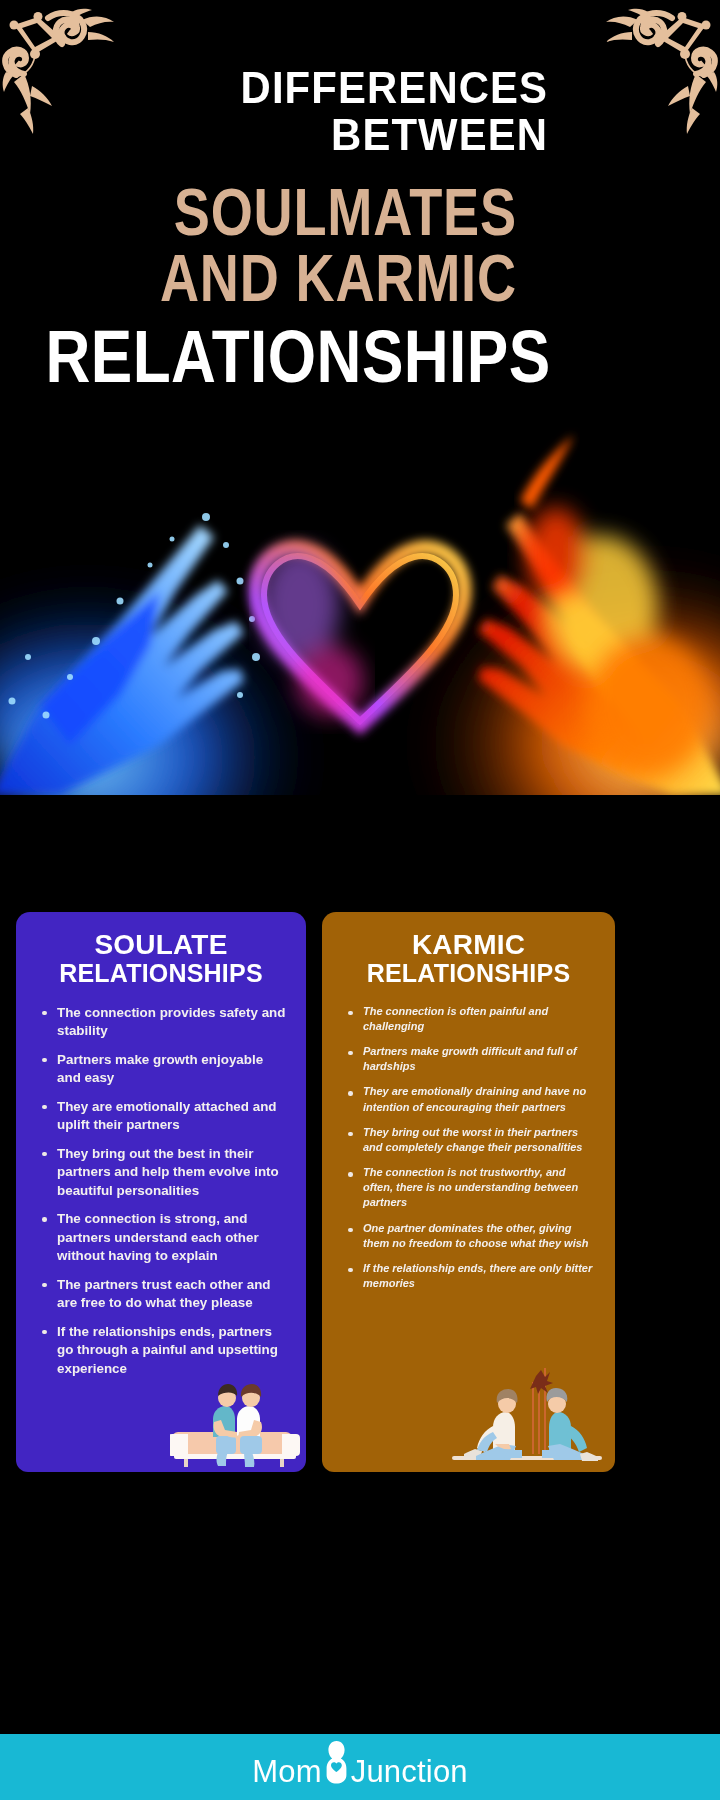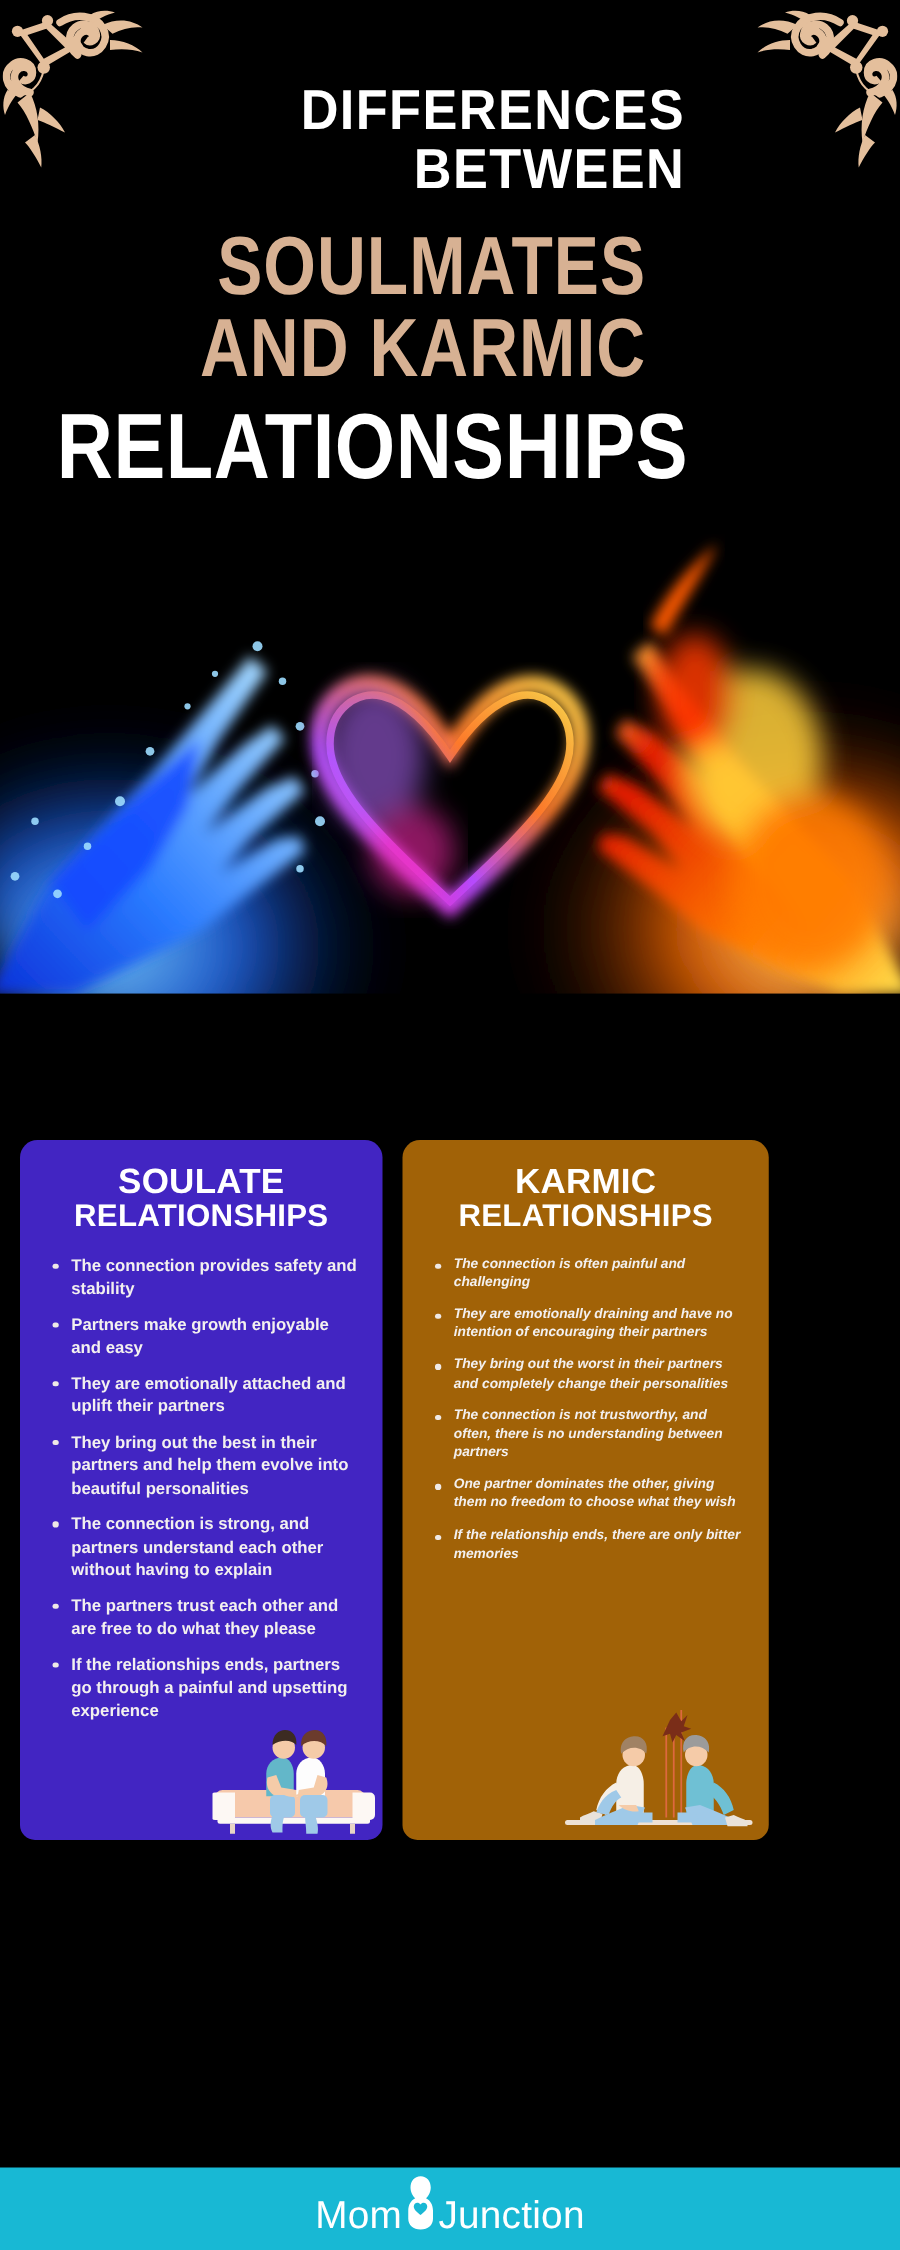--- a/index.html
+++ b/index.html
@@ -283,20 +283,21 @@
         <path d="M54 61 c6 4 14 4 20 0 c-4 6 -16 6 -20 0 z" fill="#f5cba8"></path>
       </svg>
     </div>
   </div>
 
   <div class="card karm">
     <div class="card-h1">KARMIC</div>
     <div class="card-h2">RELATIONSHIPS</div>
     <ul class="pts">
       <li>The connection is often painful and challenging</li>
+      <li>Partners make growth difficult and full of hardships</li>
       <li>They are emotionally draining and have no intention of encouraging their partners</li>
       <li>They bring out the worst in their partners and completely change their personalities</li>
       <li>The connection is not trustworthy, and often, there is no understanding between partners</li>
       <li>One partner dominates the other, giving them no freedom to choose what they wish</li>
       <li>If the relationship ends, there are only bitter memories</li>
     </ul>
     <div class="art karm-art">
       <svg viewBox="0 0 165 100" width="165" height="100" aria-hidden="true">
 
         <rect x="6" y="90" width="150" height="4" rx="2" fill="#f4ece6" opacity=".92"></rect>

